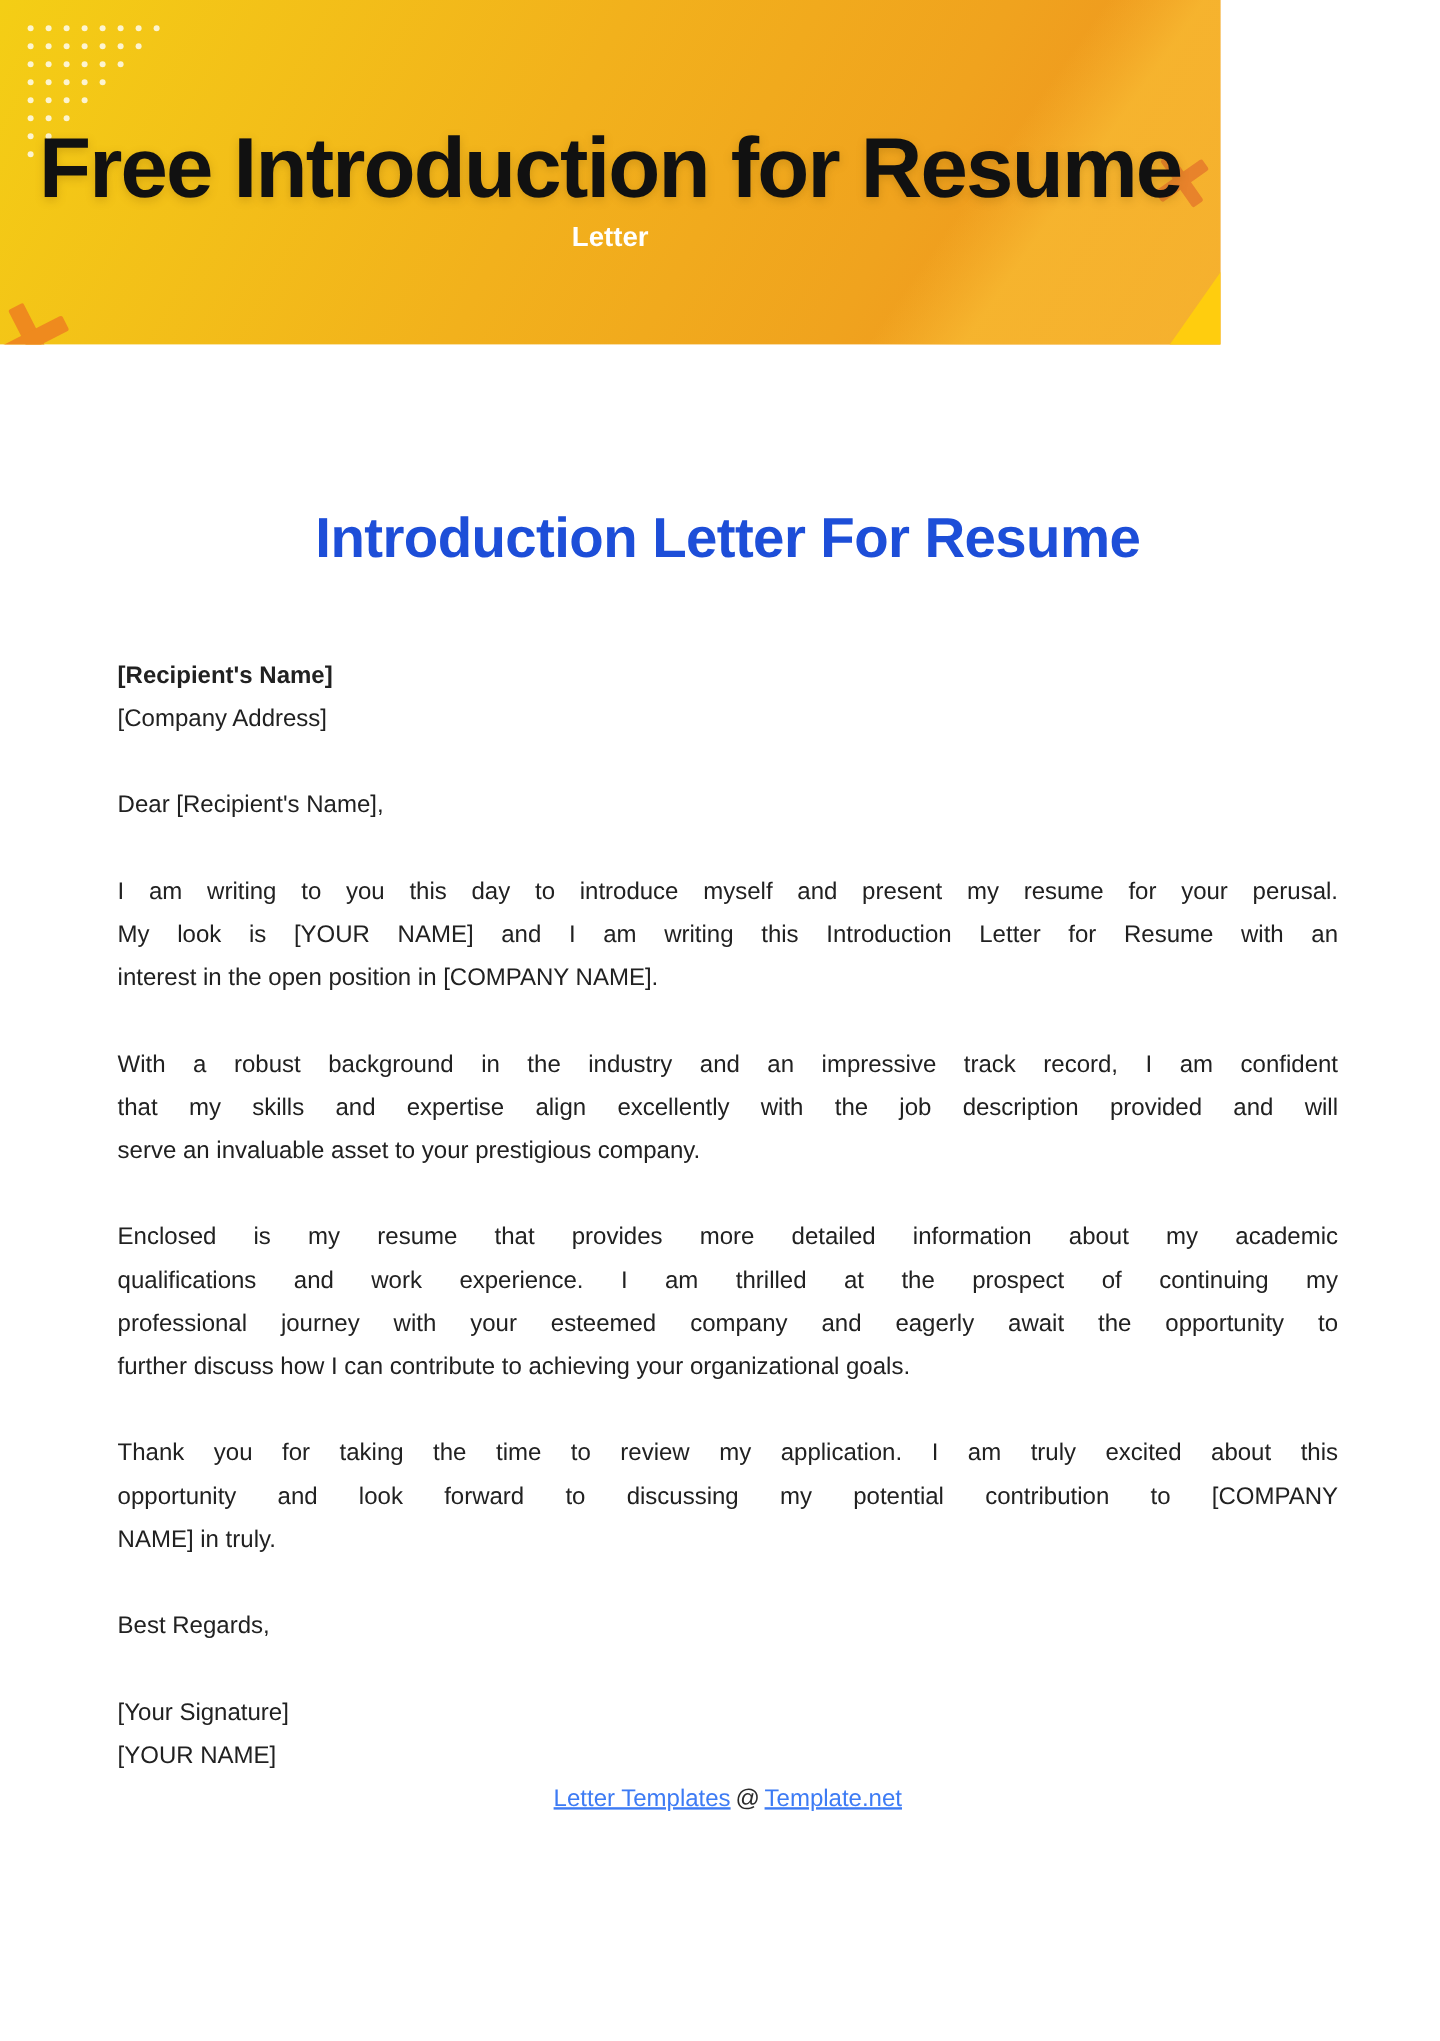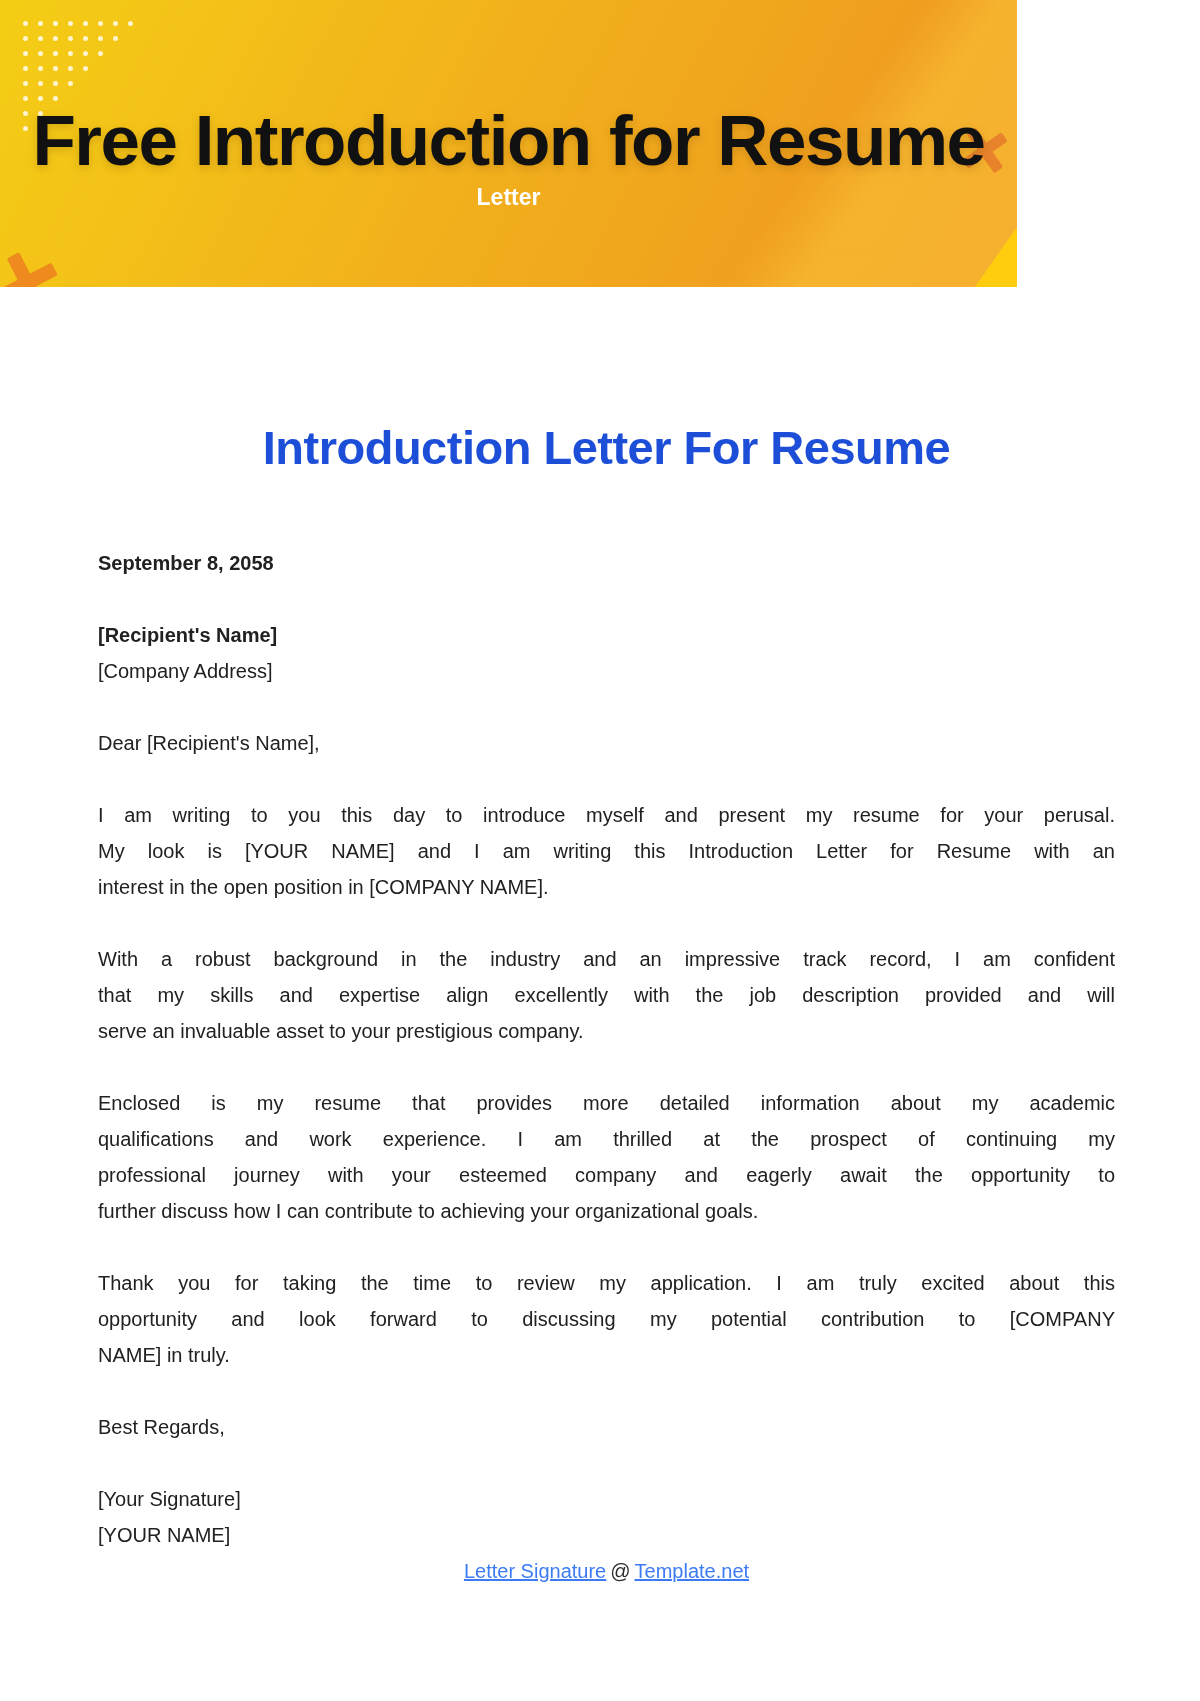--- a/index.html
+++ b/index.html
@@ -124,21 +124,20 @@
   <div class="cross cross-bl"></div>
   <div class="hero-content">
     <div class="hero-title">Free Introduction for Resume</div>
     <div class="hero-subtitle">Letter</div>
   </div>
 </header>
 
 <main class="doc">
   <h1 class="doc-title">Introduction Letter For Resume</h1>
 
-  <div class="block bold">September 8, 2058</div>
 
   <div class="block">
     <div class="line bold">[Recipient's Name]</div>
     <div class="line">[Company Address]</div>
   </div>
 
   <div class="block">Dear [Recipient's Name],</div>
 
   <div class="block para">
       <div class="tline">I am writing to you this day to introduce myself and present my resume for your perusal.</div>
@@ -163,15 +162,15 @@
     </div>
 
   <div class="block">Best Regards,</div>
 
   <div class="block signature-block">
     <div class="line">[Your Signature]</div>
     <div class="line">[YOUR NAME]</div>
   </div>
 
   <div class="doc-footer">
-    <a>Letter Signature</a><span class="at">@</span><a>Template.net</a>
+    <a>Letter Templates</a><span class="at">@</span><a>Template.net</a>
   </div>
 </main>
 
 </body></html>

